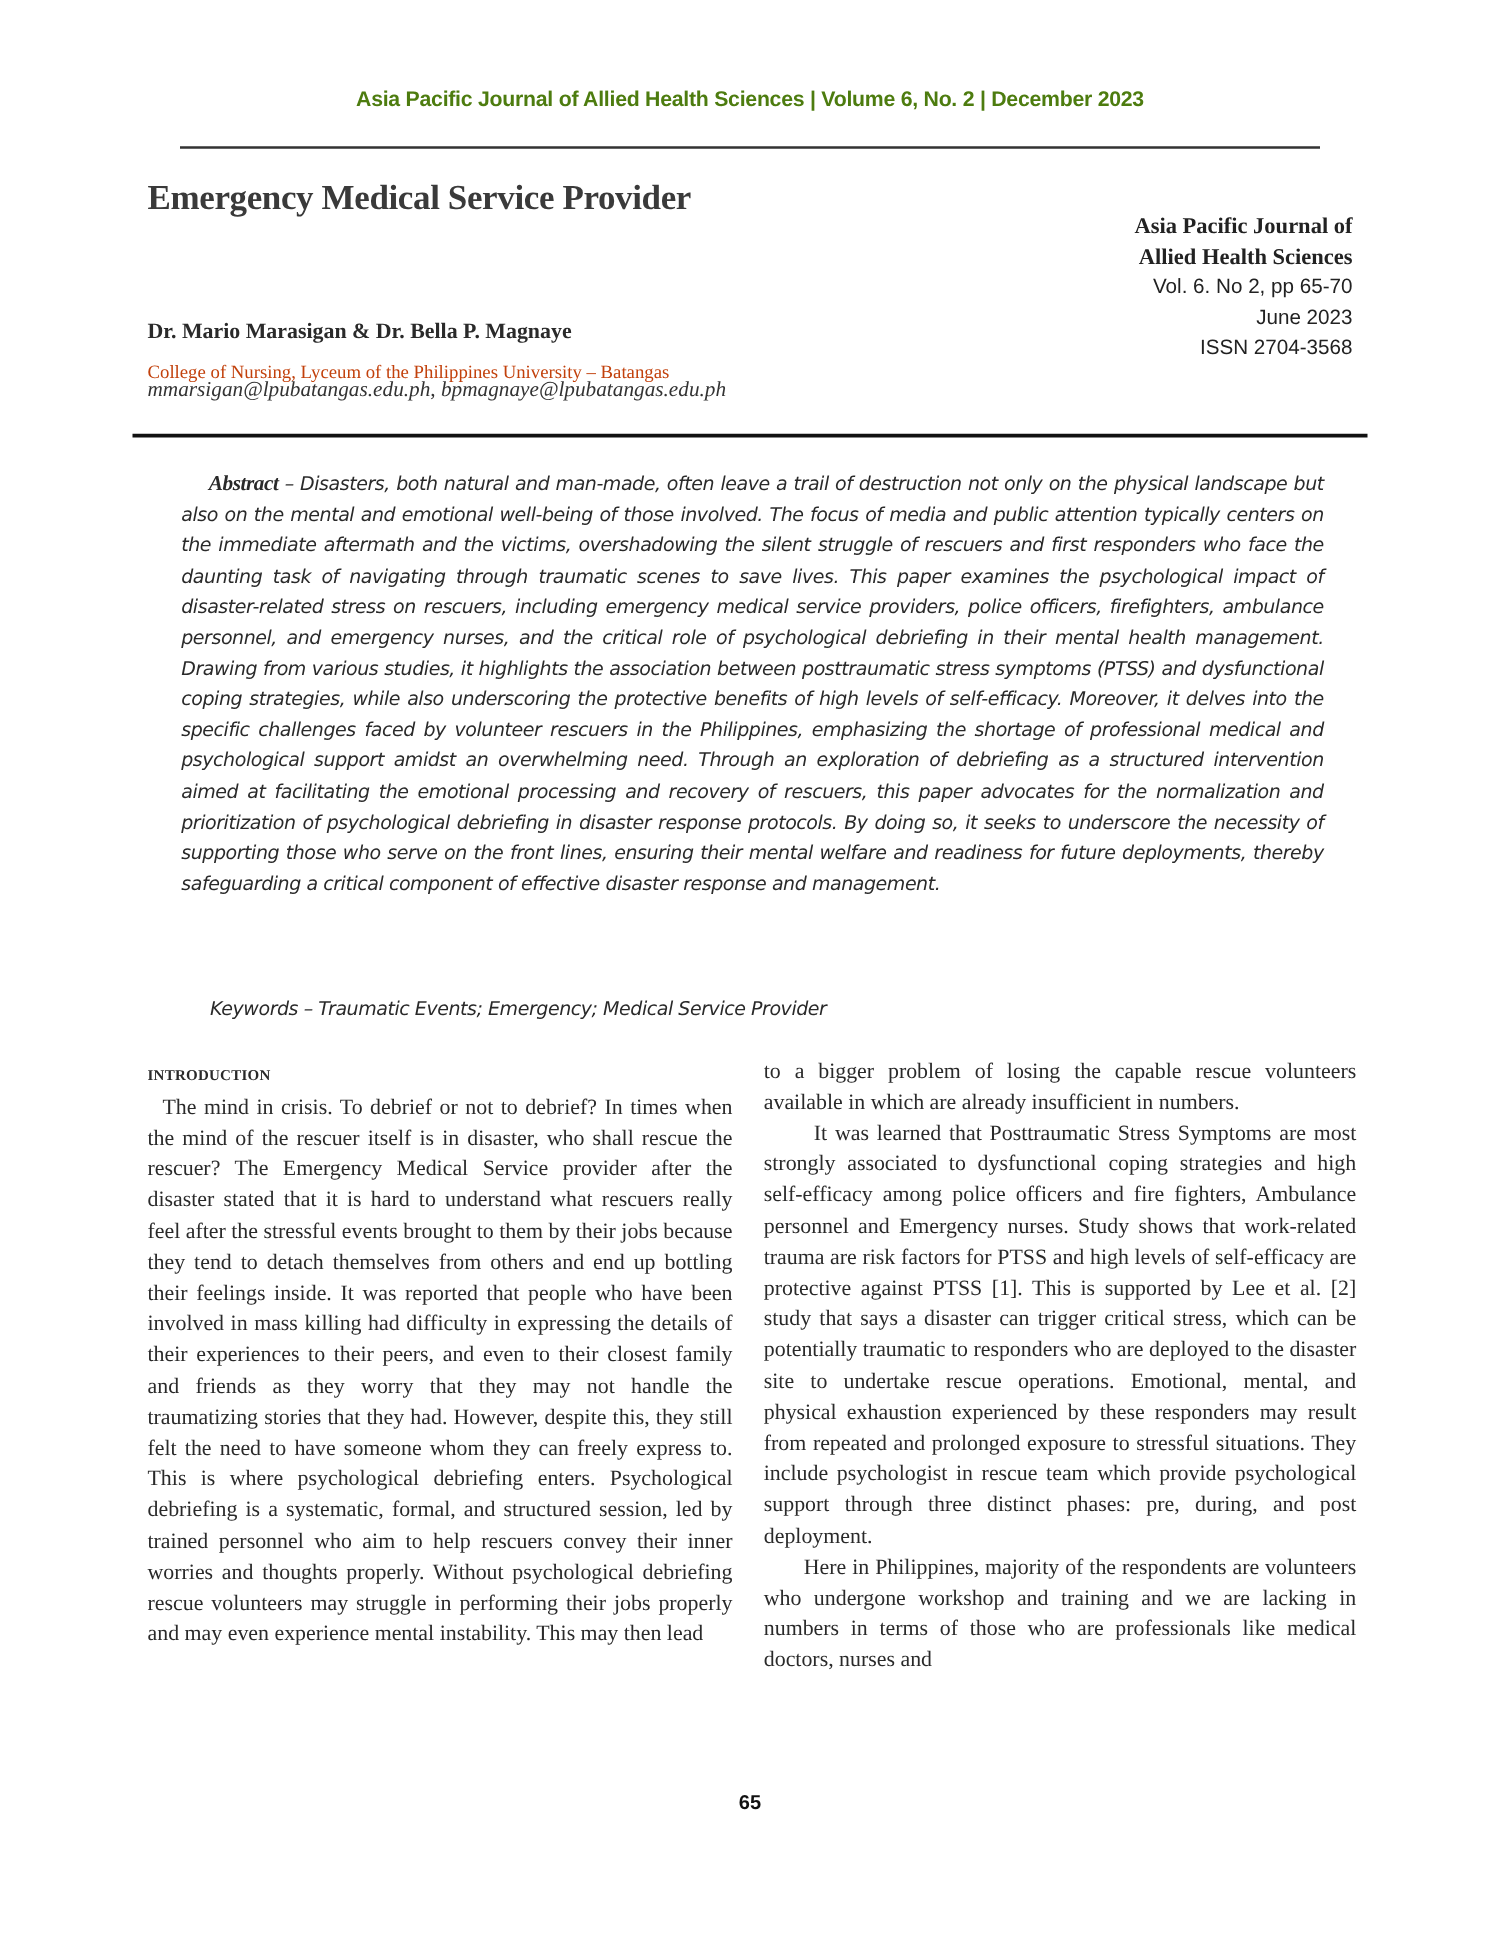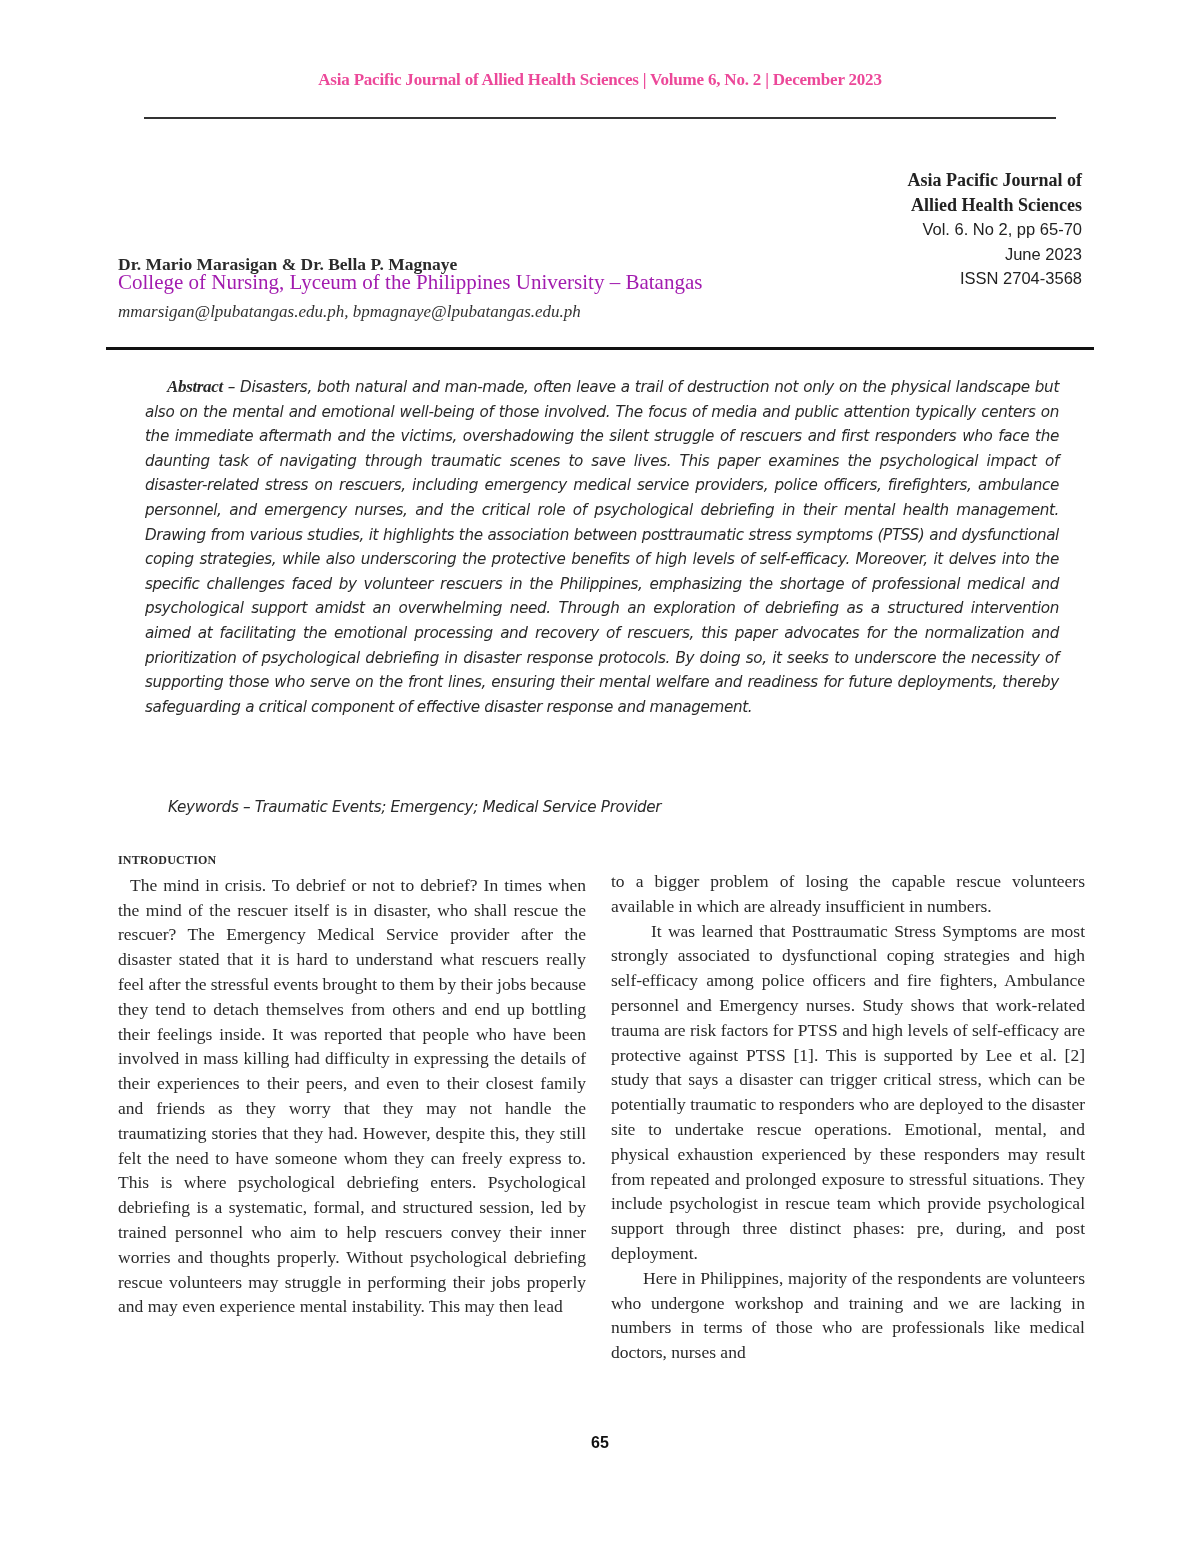--- a/index.html
+++ b/index.html
@@ -1,40 +1,40 @@
 <!DOCTYPE html>
 <html><head>
 <meta charset="utf-8">
 <style>
   html, body { margin: 0; padding: 0; background: #ffffff; }
   body { width: 1200px; height: 1553px; position: relative; overflow: hidden; color: #1a1a1a; }
   .abs { position: absolute; }
   .running-header {
     top: 70px; left: 0; width: 1200px; text-align: center;
-    font-family: Liberation Serif, serif; font-weight: bold; font-size: 17px; letter-spacing: -0.2px;
-    color: #ec4899;
+    font-family: Liberation Sans, sans-serif; font-weight: bold; font-size: 17px; letter-spacing: -0.2px;
+    color: #4d7c0f;
   }
   .rule-top { top: 117px; left: 144px; width: 912px; height: 0; border-top: 2px solid #333; }
   .title {
     top: 140px; left: 118px; width: 640px;
     font-family: "Liberation Serif", serif; font-weight: bold; font-size: 28px; line-height: 37px;
     color: #3a3a3a; letter-spacing: -0.3px;
   }
   .journal-box {
     top: 128px; right: 118px; width: 300px; text-align: right;
     font-family: "Liberation Sans", sans-serif; font-size: 16.5px; line-height: 24.5px; color: #222; margin-top: 40px;
   }
   .journal-box .jname { font-weight: bold; font-family: "Liberation Serif", serif; font-size: 18px; }
   .authors {
     top: 254px; left: 118px;
     font-family: "Liberation Serif", serif; font-weight: bold; font-size: 17.5px; color: #2a2a2a;
   }
   .affiliation {
-    top: 270px; left: 118px;
-    font-family: "Liberation Serif", serif; font-size: 21px; color: #a21caf;
+    top: 290px; left: 118px;
+    font-family: "Liberation Serif", serif; font-size: 15px; color: #c2410c;
   }
   .emails {
     top: 302px; left: 118px;
     font-family: "Liberation Serif", serif; font-style: italic; font-size: 17px; color: #333;
   }
   .rule-mid { top: 347px; left: 106px; width: 988px; height: 0; border-top: 3px solid #111; }
   .abstract {
     top: 375px; left: 145px; width: 914px;
     font-family: "DejaVu Sans", sans-serif; font-style: italic; font-size: 15.2px; line-height: 24.6px;
     text-align: justify; color: #2a2a2a; letter-spacing: -0.35px;
@@ -42,38 +42,39 @@
   .abstract .lead { font-weight: bold; font-family: "Liberation Serif", serif; font-size: 17px; margin-left: 22px; }
   .keywords {
     top: 798px; left: 168px;
     font-family: "DejaVu Sans", sans-serif; font-style: italic; font-size: 15.2px; color: #2a2a2a; letter-spacing: -0.35px;
   }
   .col {
     font-family: "Liberation Serif", serif; font-size: 17.5px; line-height: 24.8px; color: #2a2a2a;
     text-align: justify;
   }
   .col-left { top: 848px; left: 118px; width: 468px; }
-  .col-right { top: 869px; left: 611px; width: 474px; }
+  .col-right { top: 844px; left: 611px; width: 474px; }
   .section-heading { font-weight: bold; font-size: 12px; letter-spacing: 0.2px; }
   .col p { margin: 0; }
   .indent-small { text-indent: 12px; }
   .indent-big { text-indent: 40px; }
   .indent-mid { text-indent: 32px; }
   .page-number {
     top: 1434px; left: 0; width: 1200px; text-align: center;
     font-family: "Liberation Sans", sans-serif; font-weight: bold; font-size: 16px; color: #111;
   }
 </style>
 </head>
 <body>
 
 <div class="abs running-header">Asia Pacific Journal of Allied Health Sciences | Volume 6, No. 2 | December 2023</div>
 <div class="abs rule-top"></div>
 
 <div class="abs title">
+  <div>Emergency Medical Service Provider</div>
 </div>
 
 <div class="abs journal-box">
   <div class="jname">Asia Pacific Journal of</div>
   <div class="jname">Allied Health Sciences</div>
   <div>Vol. 6. No 2, pp 65-70</div>
   <div>June 2023</div>
   <div>ISSN 2704-3568</div>
 </div>
 

